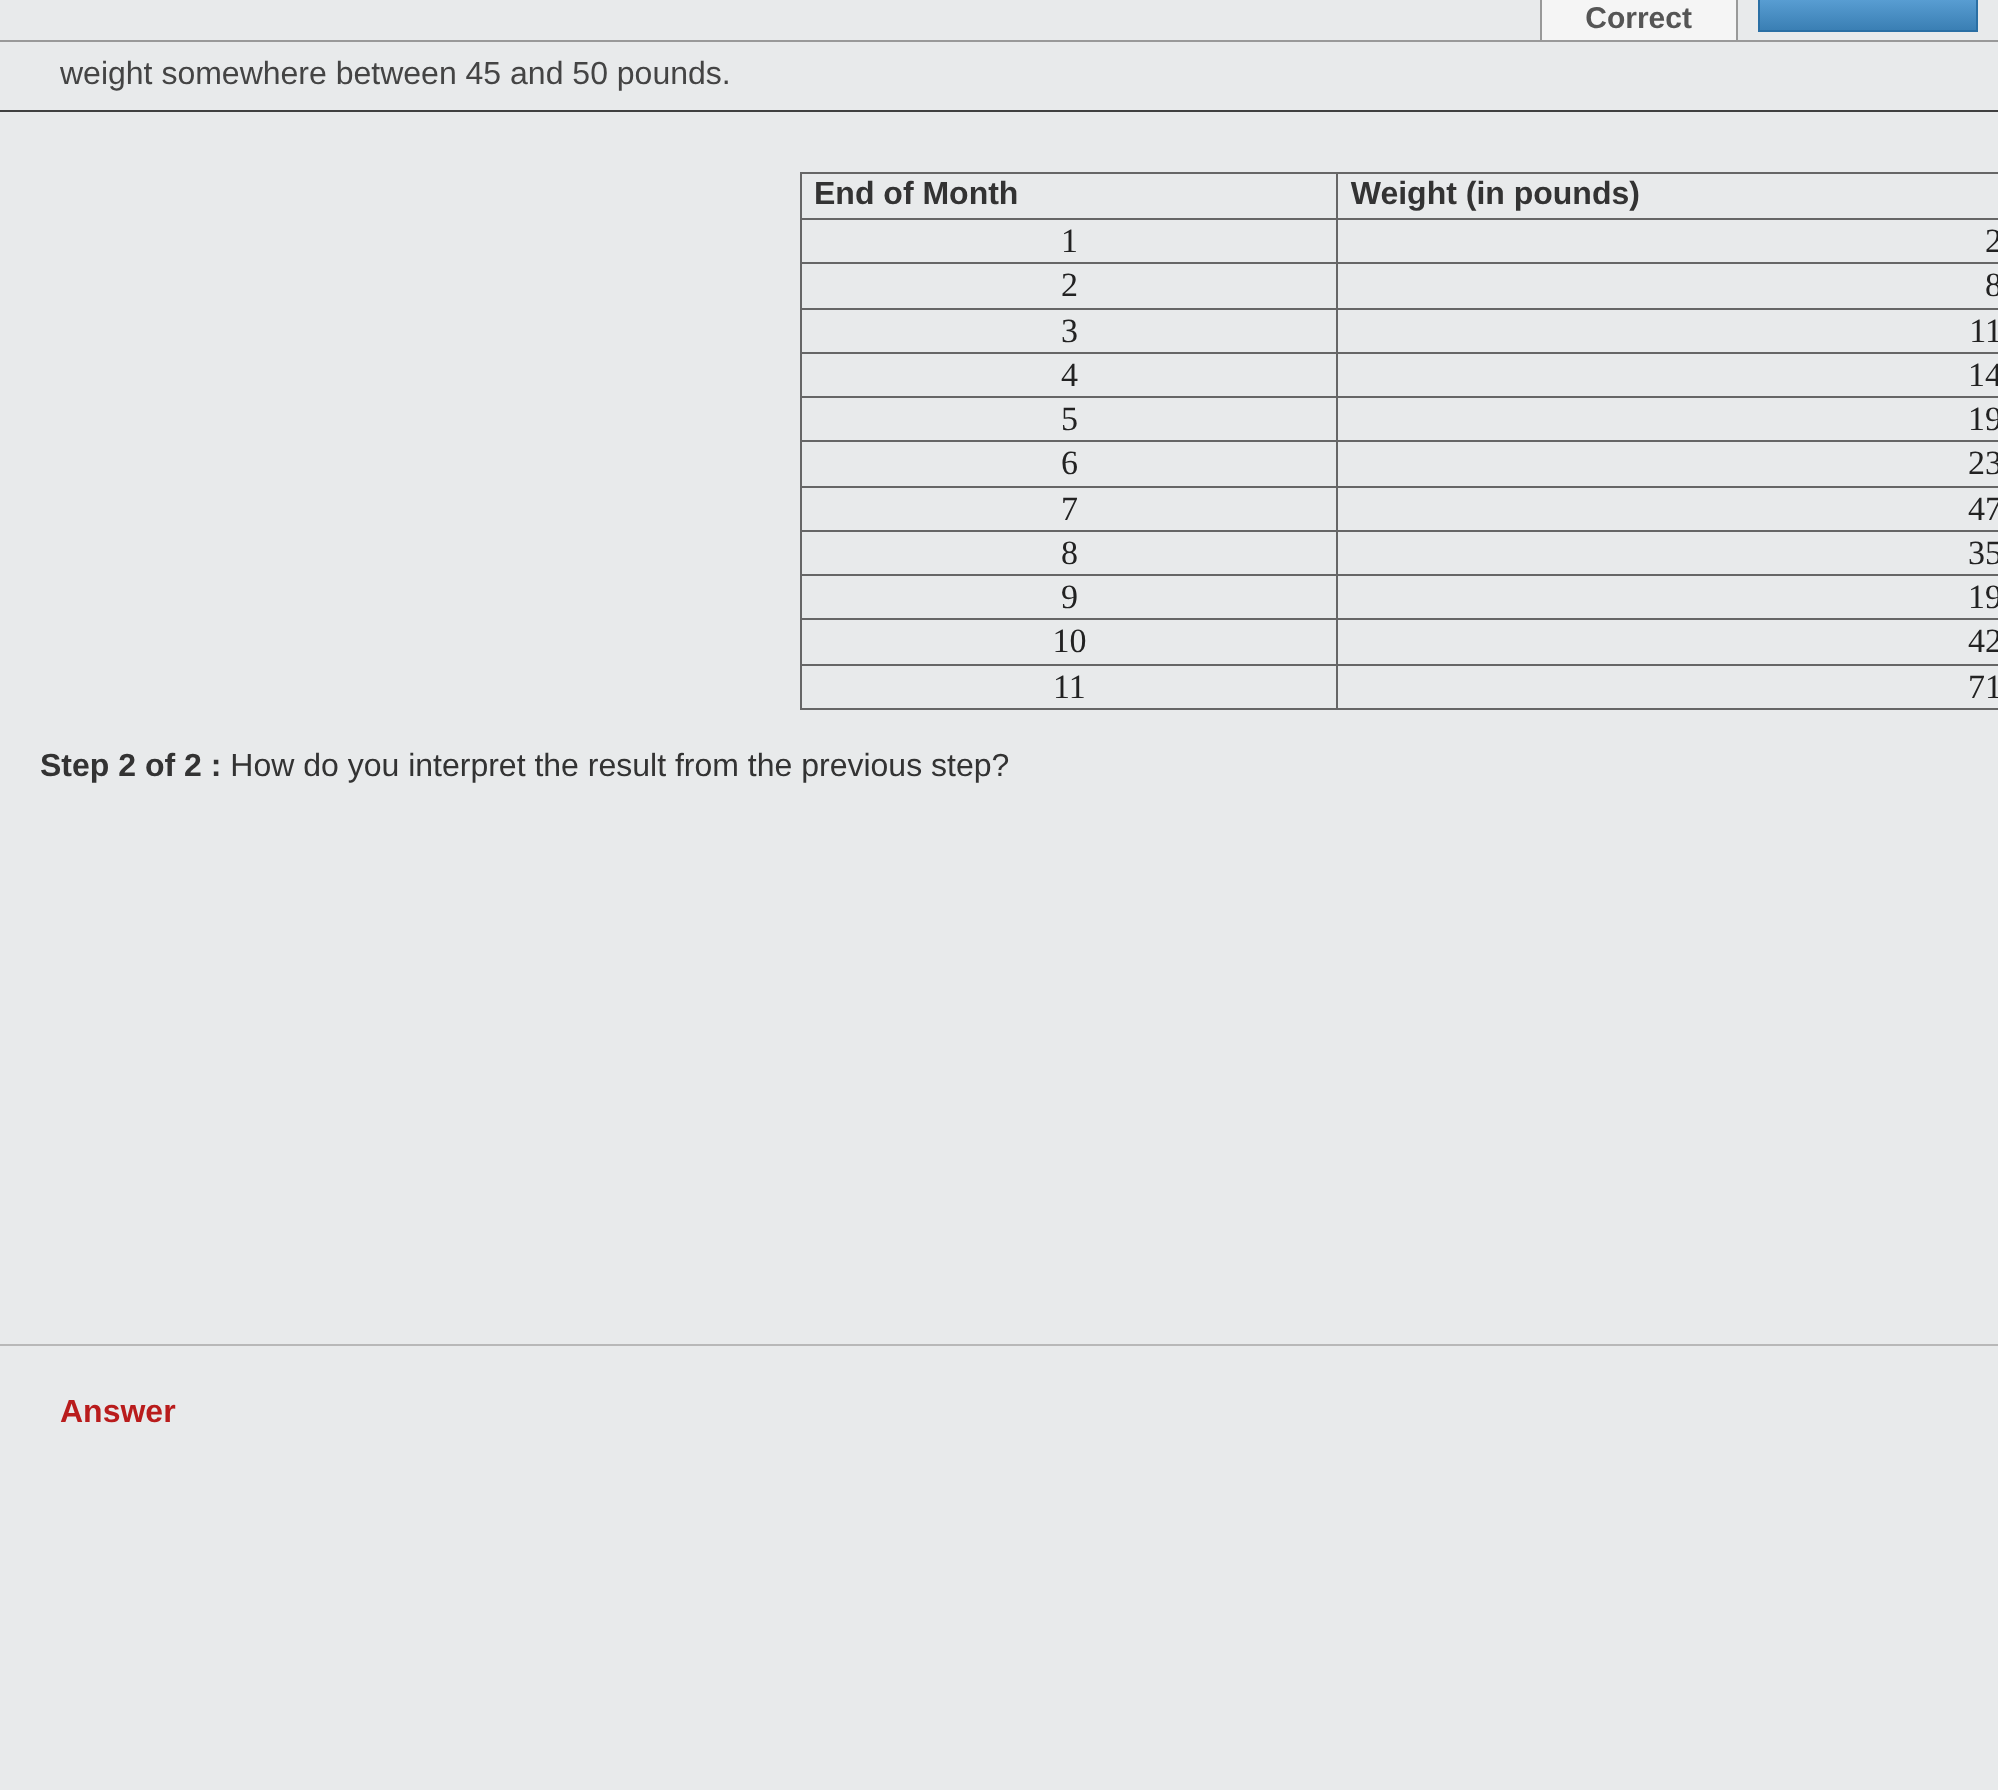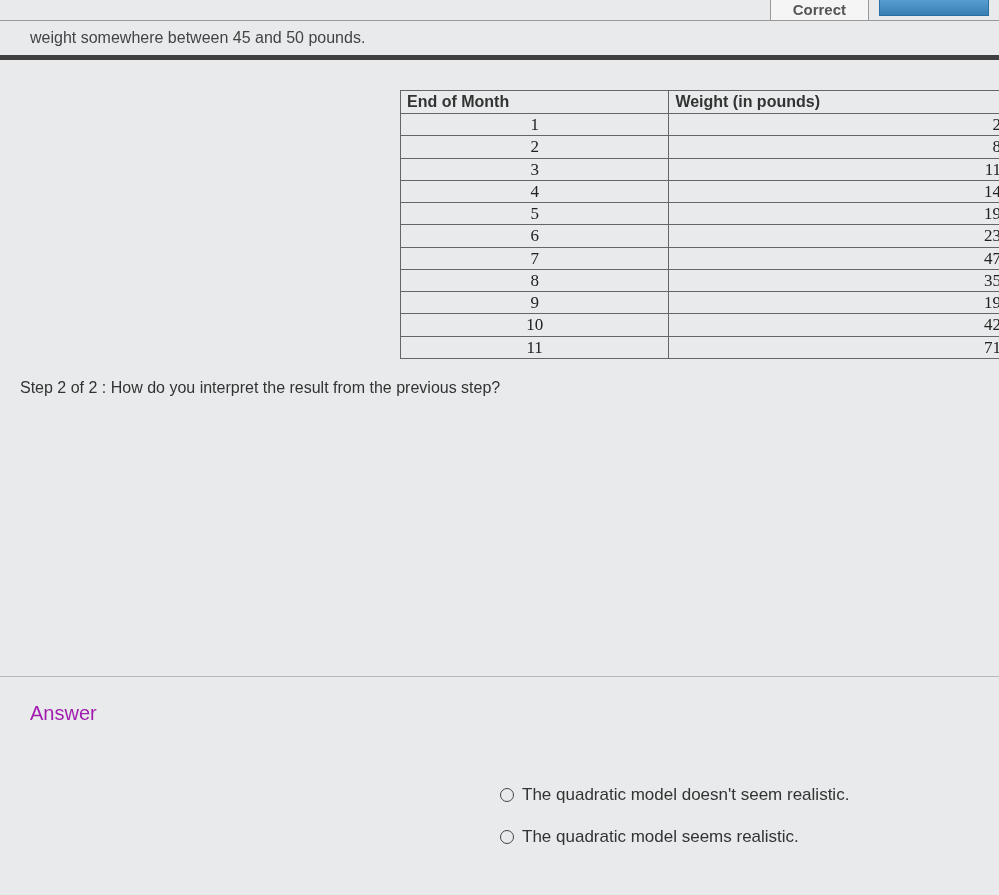--- a/index.html
+++ b/index.html
@@ -38,21 +38,21 @@
       top: -2px;
       width: 110px;
       height: 18px;
       background: linear-gradient(#5a9fd4, #3a7fb4);
       border: 1px solid #2a6fa4;
     }
     .context-line {
       padding: 8px 30px;
       font-size: 16px;
       color: #444;
-      border-bottom: 5px solid #404040;
+      border-bottom: 1px solid #404040;
     }
     .table-wrap {
       padding: 30px 30px 12px 400px;
     }
     table {
       border-collapse: collapse;
       width: 672px;
       font-family: Georgia, 'Times New Roman', serif;
     }
     th {
@@ -80,33 +80,33 @@
     td.weight {
       text-align: right;
       padding-right: 70px;
     }
     .step-line {
       padding: 8px 20px 30px 20px;
       font-size: 16px;
       color: #333;
     }
     .step-line b {
-      font-weight: normal;
+      font-weight: bold;
     }
     .spacer {
       height: 250px;
       border-bottom: 1px solid #b8b8b8;
     }
     .answer-section {
       padding: 25px 30px;
     }
     .answer-label {
-      font-weight: normal;
-      font-size: 20px;
-      color: #a21caf;
+      font-weight: bold;
+      font-size: 16px;
+      color: #b91c1c;
     }
     .choices {
       padding: 60px 0 0 470px;
     }
     .choice {
       display: flex;
       align-items: center;
       gap: 8px;
       font-size: 17px;
       color: #333;
@@ -189,23 +189,13 @@
 </div>
 
 <div class="step-line">
   <b>Step 2 of 2 :</b><span>  How do you interpret the result from the previous step?</span>
 </div>
 
 <div class="spacer"></div>
 
 <div class="answer-section">
   <div class="answer-label">Answer</div>
-  <div class="choices">
-    <div class="choice">
-      <span class="radio-circle"></span>
-      <span>The quadratic model doesn't seem realistic.</span>
-    </div>
-    <div class="choice">
-      <span class="radio-circle"></span>
-      <span>The quadratic model seems realistic.</span>
-    </div>
-  </div>
 </div>
 
 </body></html>

